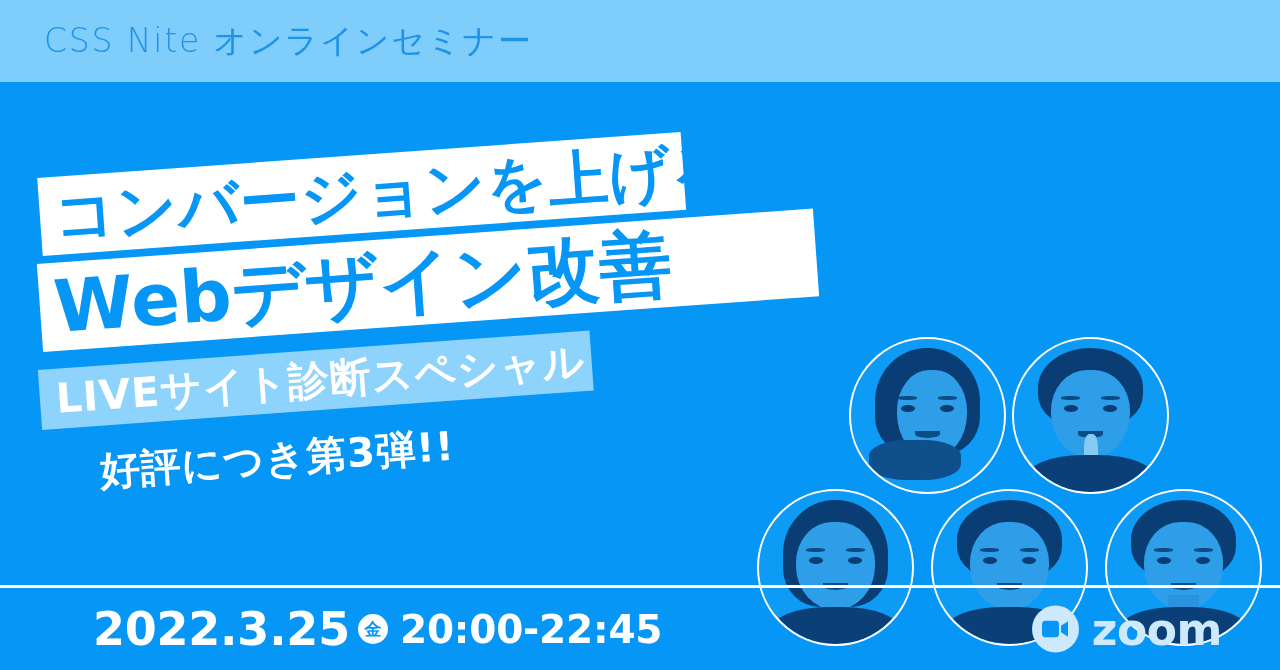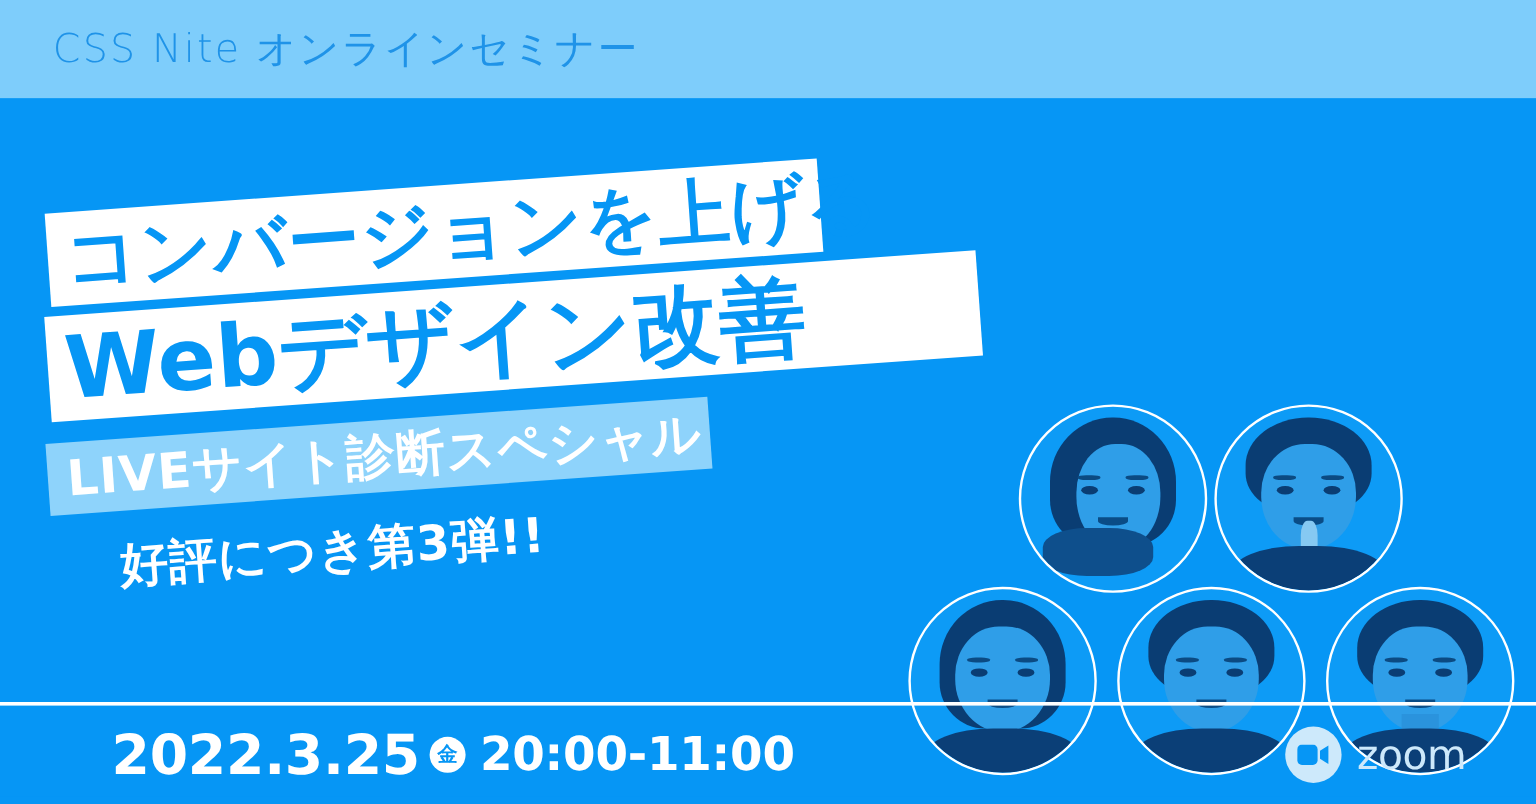--- a/index.html
+++ b/index.html
@@ -190,21 +190,21 @@
   }
   .zoom-logo{
     position:absolute;right:58px;top:50%;transform:translateY(-50%);
     display:flex;align-items:center;gap:13px;
   }
   .zoom-mark{
     width:47px;height:47px;border-radius:50%;background:#cde9fb;
     display:flex;align-items:center;justify-content:center;
   }
   .zoom-word{
-    color:#cde9fb;font-size:34px;font-weight:normal;letter-spacing:-.01em;
+    color:#cde9fb;font-size:44px;font-weight:bold;letter-spacing:-.01em;
     font-family:"DejaVu Sans","Liberation Sans",sans-serif;line-height:1;
   }
 </style>
 </head>
 <body>
 
 <div class="banner">
 
   <div class="header-strip">
     <div class="header-title">CSS Nite オンラインセミナー</div>
@@ -307,21 +307,21 @@
 
     </div>
   </div>
 
   <div class="divider"></div>
 
   <div class="footer">
     <div class="date-row">
       <span class="date-main">2022.3.25</span>
       <span class="day-badge">金</span>
-      <span class="time-range">20:00-11:00</span>
+      <span class="time-range">20:00-22:45</span>
     </div>
 
     <div class="zoom-logo">
       <span class="zoom-mark">
         <svg width="27" height="17" viewBox="0 0 27 17" aria-hidden="true">
           <rect x="0" y="0" width="17" height="17" rx="4" fill="#0696f5"></rect>
           <path d="M19 5.2 L26 0.8 L26 16.2 L19 11.8 Z" fill="#0696f5"></path>
         </svg>
       </span>
       <span class="zoom-word">zoom</span>

